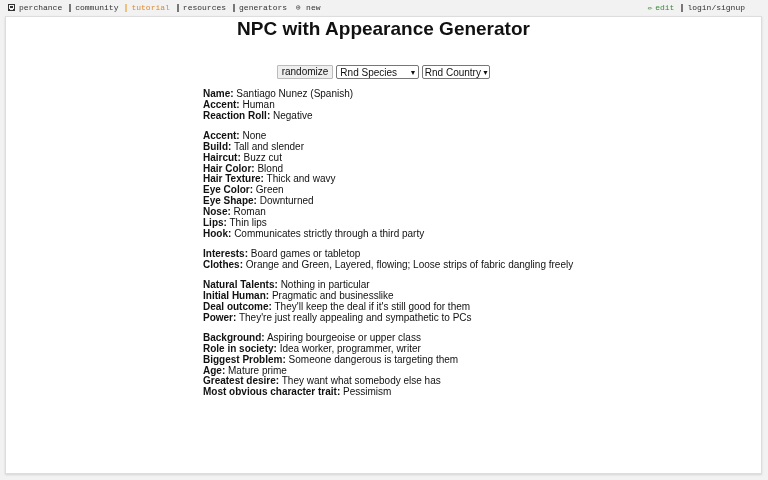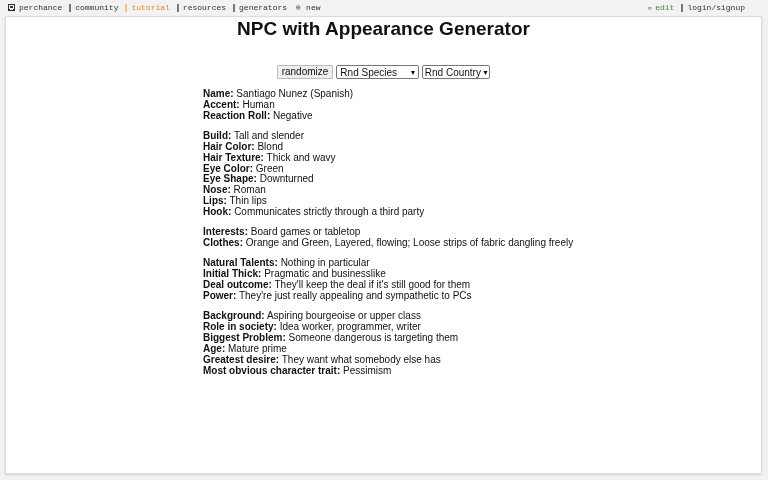--- a/index.html
+++ b/index.html
@@ -85,38 +85,40 @@
   </div>
 
   <div class="content">
     <div>
       <div class="row"><b>Name:</b> <span>Santiago Nunez (Spanish)</span></div>
       <div class="row"><b>Accent:</b> <span>Human</span></div>
       <div class="row"><b>Reaction Roll:</b> <span>Negative</span></div>
     </div>
     <div class="gap"></div>
     <div>
+      <div class="row"><b>Accent:</b> <span>None</span></div>
       <div class="row"><b>Build:</b> <span>Tall and slender</span></div>
+      <div class="row"><b>Haircut:</b> <span>Buzz cut</span></div>
       <div class="row"><b>Hair Color:</b> <span>Blond</span></div>
       <div class="row"><b>Hair Texture:</b> <span>Thick and wavy</span></div>
       <div class="row"><b>Eye Color:</b> <span>Green</span></div>
       <div class="row"><b>Eye Shape:</b> <span>Downturned</span></div>
       <div class="row"><b>Nose:</b> <span>Roman</span></div>
       <div class="row"><b>Lips:</b> <span>Thin lips</span></div>
       <div class="row"><b>Hook:</b> <span>Communicates strictly through a third party</span></div>
     </div>
     <div class="gap"></div>
     <div>
       <div class="row"><b>Interests:</b> <span>Board games or tabletop</span></div>
       <div class="row"><b>Clothes:</b> <span>Orange and Green, Layered, flowing; Loose strips of fabric dangling freely</span></div>
     </div>
     <div class="gap"></div>
     <div>
       <div class="row"><b>Natural Talents:</b> <span>Nothing in particular</span></div>
-      <div class="row"><b>Initial Thick:</b> <span>Pragmatic and businesslike</span></div>
+      <div class="row"><b>Initial Human:</b> <span>Pragmatic and businesslike</span></div>
       <div class="row"><b>Deal outcome:</b> <span>They'll keep the deal if it's still good for them</span></div>
       <div class="row"><b>Power:</b> <span>They're just really appealing and sympathetic to PCs</span></div>
     </div>
     <div class="gap"></div>
     <div>
       <div class="row"><b>Background:</b> <span>Aspiring bourgeoise or upper class</span></div>
       <div class="row"><b>Role in society:</b> <span>Idea worker, programmer, writer</span></div>
       <div class="row"><b>Biggest Problem:</b> <span>Someone dangerous is targeting them</span></div>
       <div class="row"><b>Age:</b> <span>Mature prime</span></div>
       <div class="row"><b>Greatest desire:</b> <span>They want what somebody else has</span></div>

